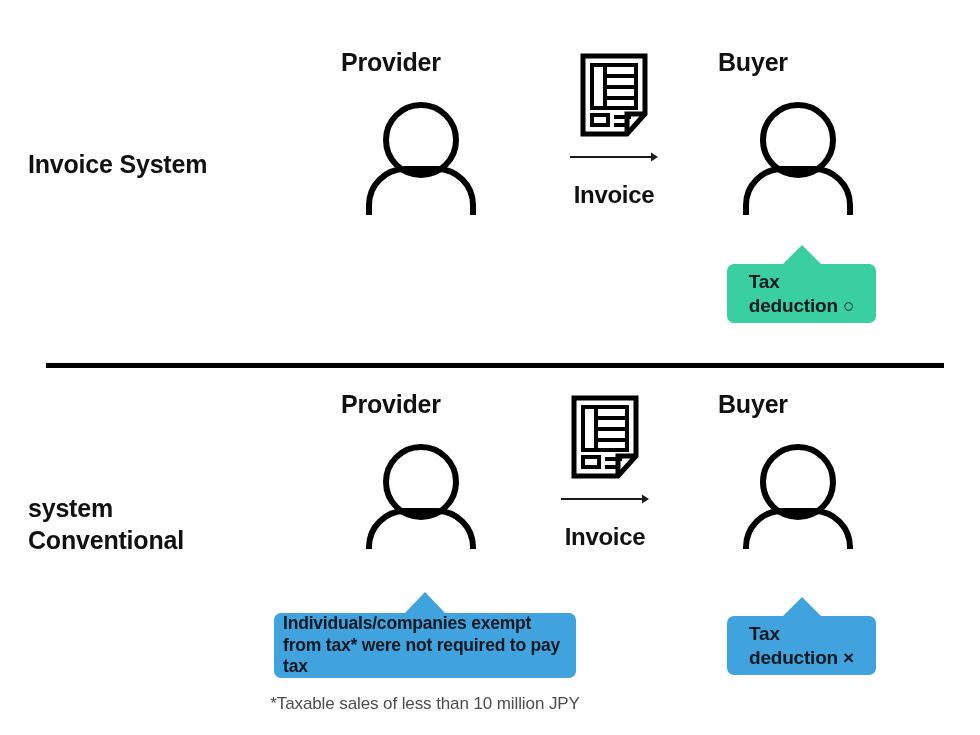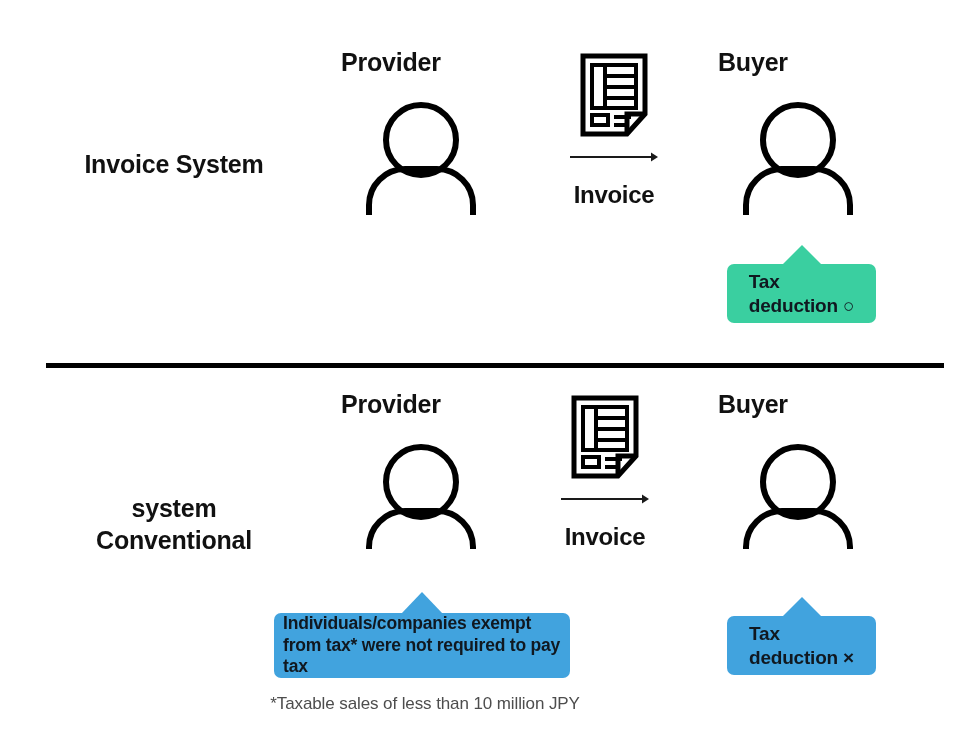--- a/index.html
+++ b/index.html
@@ -15,21 +15,21 @@
     position: relative;
     width: 980px;
     height: 735px;
     background: #ffffff;
     overflow: hidden;
   }
 
   
   .section-label {
     position: absolute;
-    text-align: center;
+    text-align: left;
     font-weight: bold;
     color: #111111;
     line-height: 1.28;
     letter-spacing: -0.2px;
   }
   .section-label.top  { left: 28px; top: 148px; width: 292px; font-size: 25px; }
   .section-label.bot  { left: 28px; top: 492px; width: 292px; font-size: 25px; }
 
   
   .actor { position: absolute; width: 160px; }
@@ -93,21 +93,21 @@
   
   #callout-tax-deduction-ok { left: 727px; top: 245px; width: 149px; height: 78px; }
   #callout-tax-deduction-ok .pointer {
     top: 0; border-bottom: 21px solid #3ACFA0;
   }
   #callout-tax-deduction-ok .bubble {
     top: 19px; height: 59px; background: #3ACFA0; font-size: 19px; padding: 0 6px;
   }
 
   
-  #callout-exempt { left: 274px; top: 592px; width: 296px; height: 86px; }
+  #callout-exempt { left: 274px; top: 592px; width: 296px; height: 86px; padding-left: 6px; }
   #callout-exempt .pointer {
     top: 0; border-bottom: 22px solid #41A3DE;
   }
   #callout-exempt .bubble {
     top: 21px; height: 65px; background: #41A3DE; font-size: 17.5px; padding: 0 9px;
   }
 
   
   #callout-tax-deduction-no { left: 727px; top: 597px; width: 149px; height: 78px; }
   #callout-tax-deduction-no .pointer {

